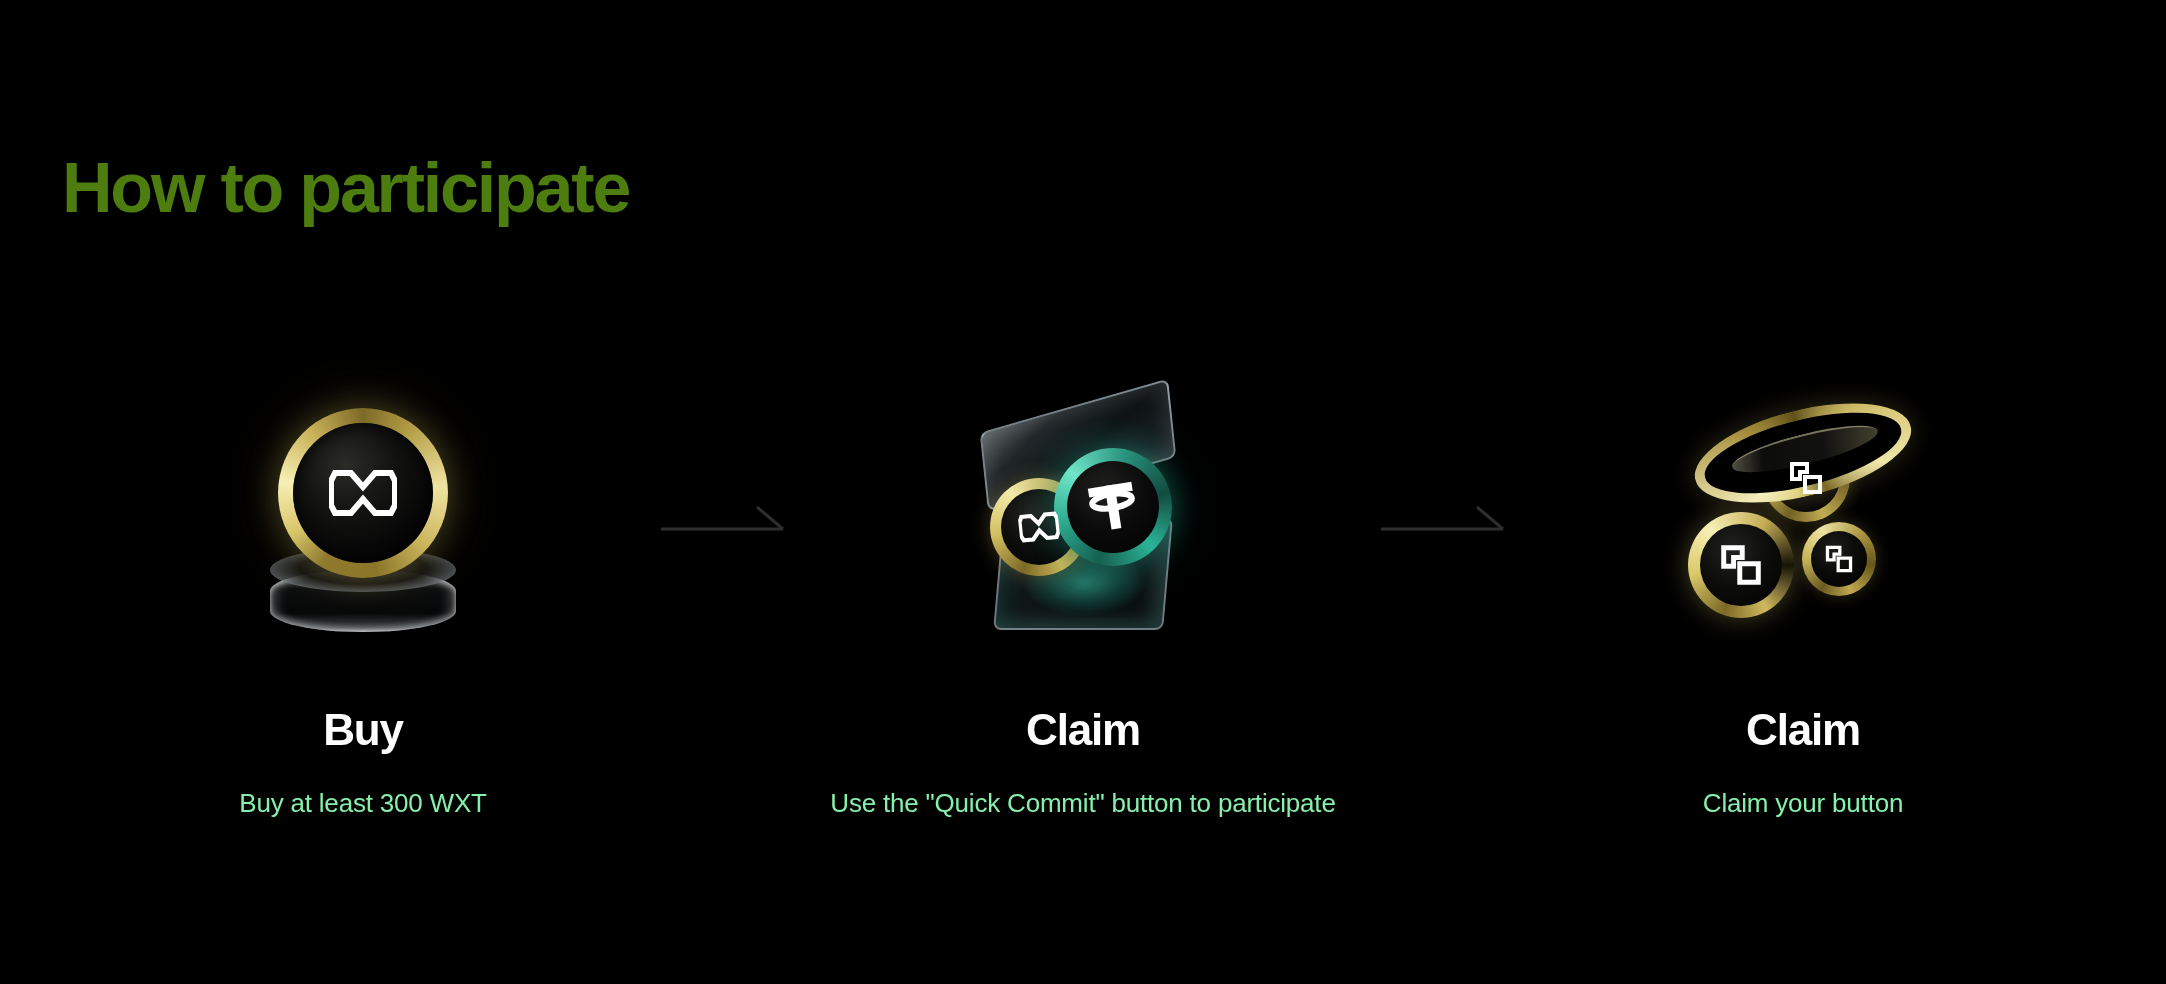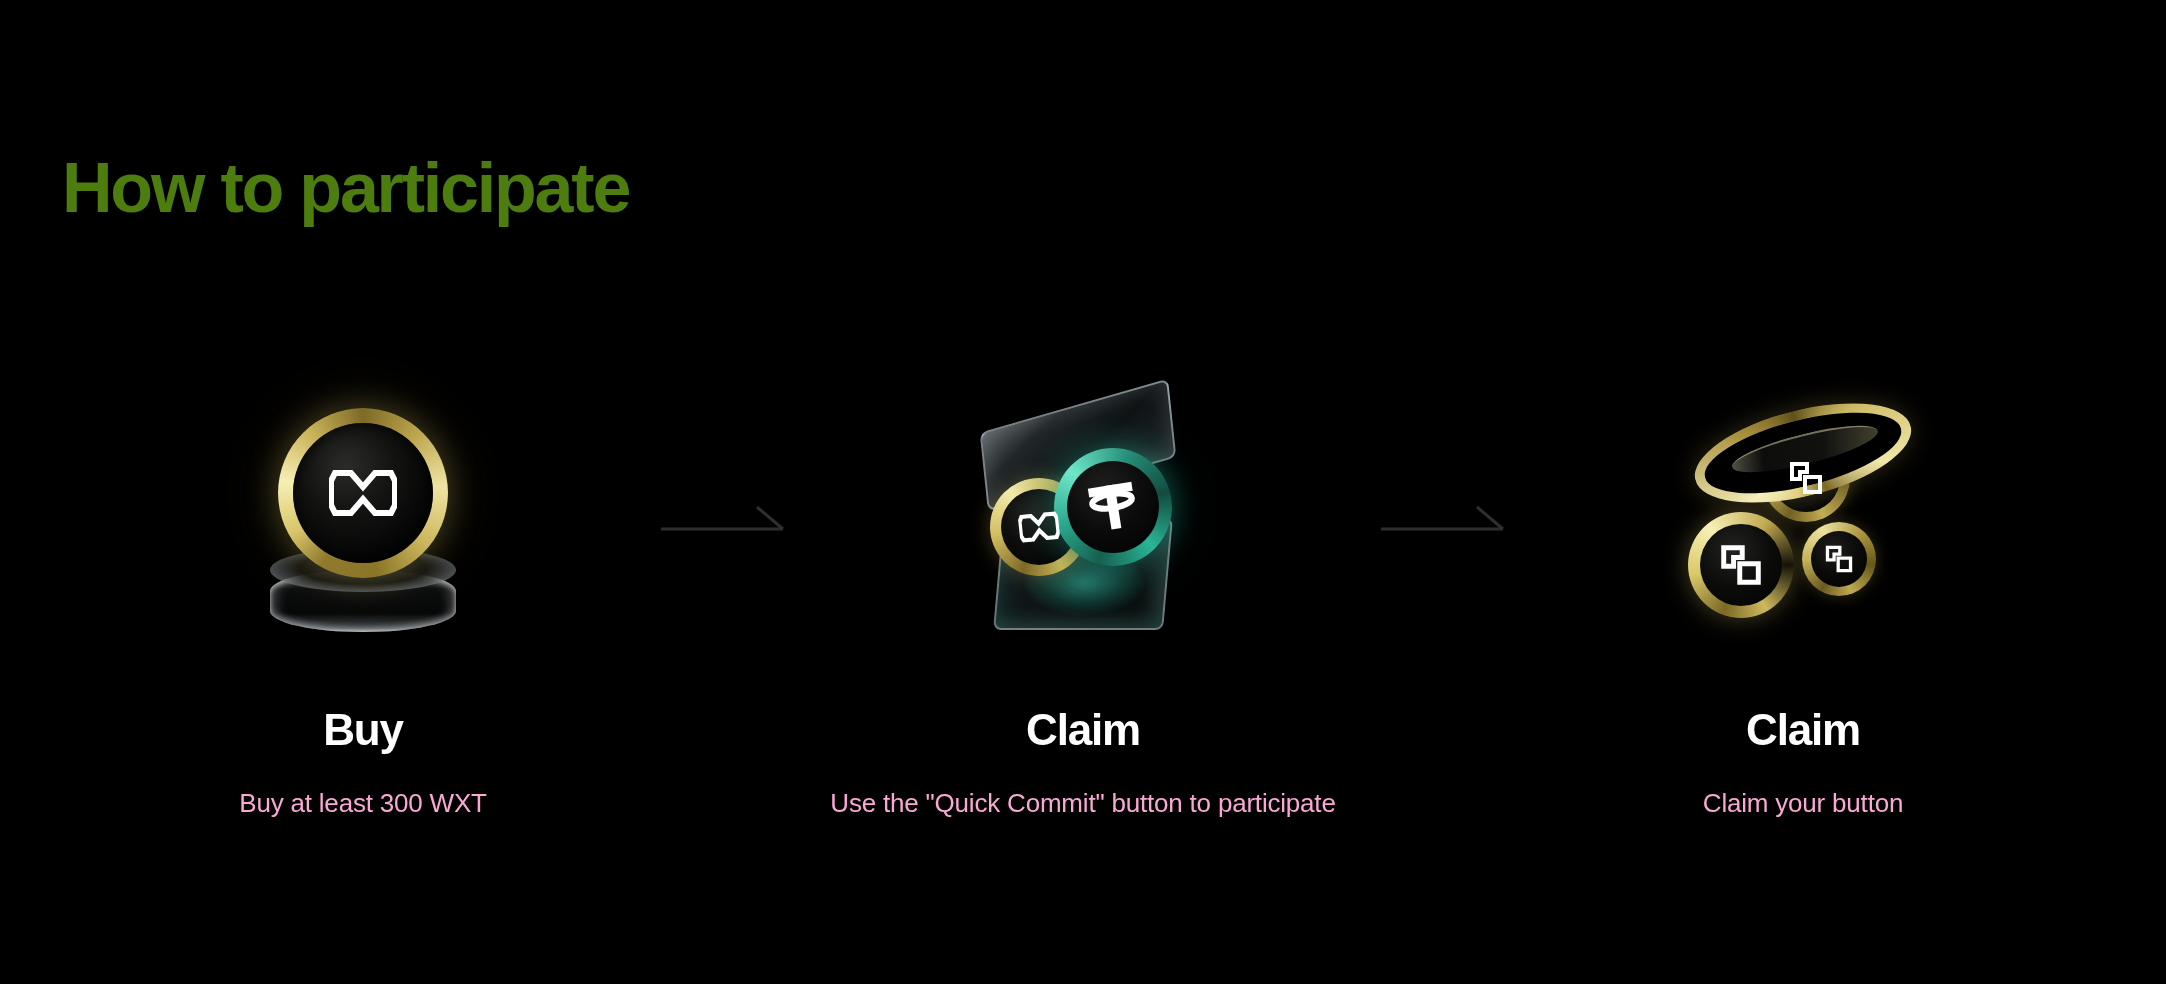--- a/index.html
+++ b/index.html
@@ -52,21 +52,21 @@
     color:#ffffff;
     line-height:1;
     white-space:nowrap;
     text-align:right;
   }
   .step-desc {
     margin-top:36px;
     font-size:26px;
     font-weight:400;
     letter-spacing:-0.2px;
-    color:#f9a8d4;
+    color:#86efac;
     line-height:1.2;
     white-space:nowrap;
   }
 
   
   .connector {
     width:160px;
     height:240px;
     display:flex;
     align-items:center;

